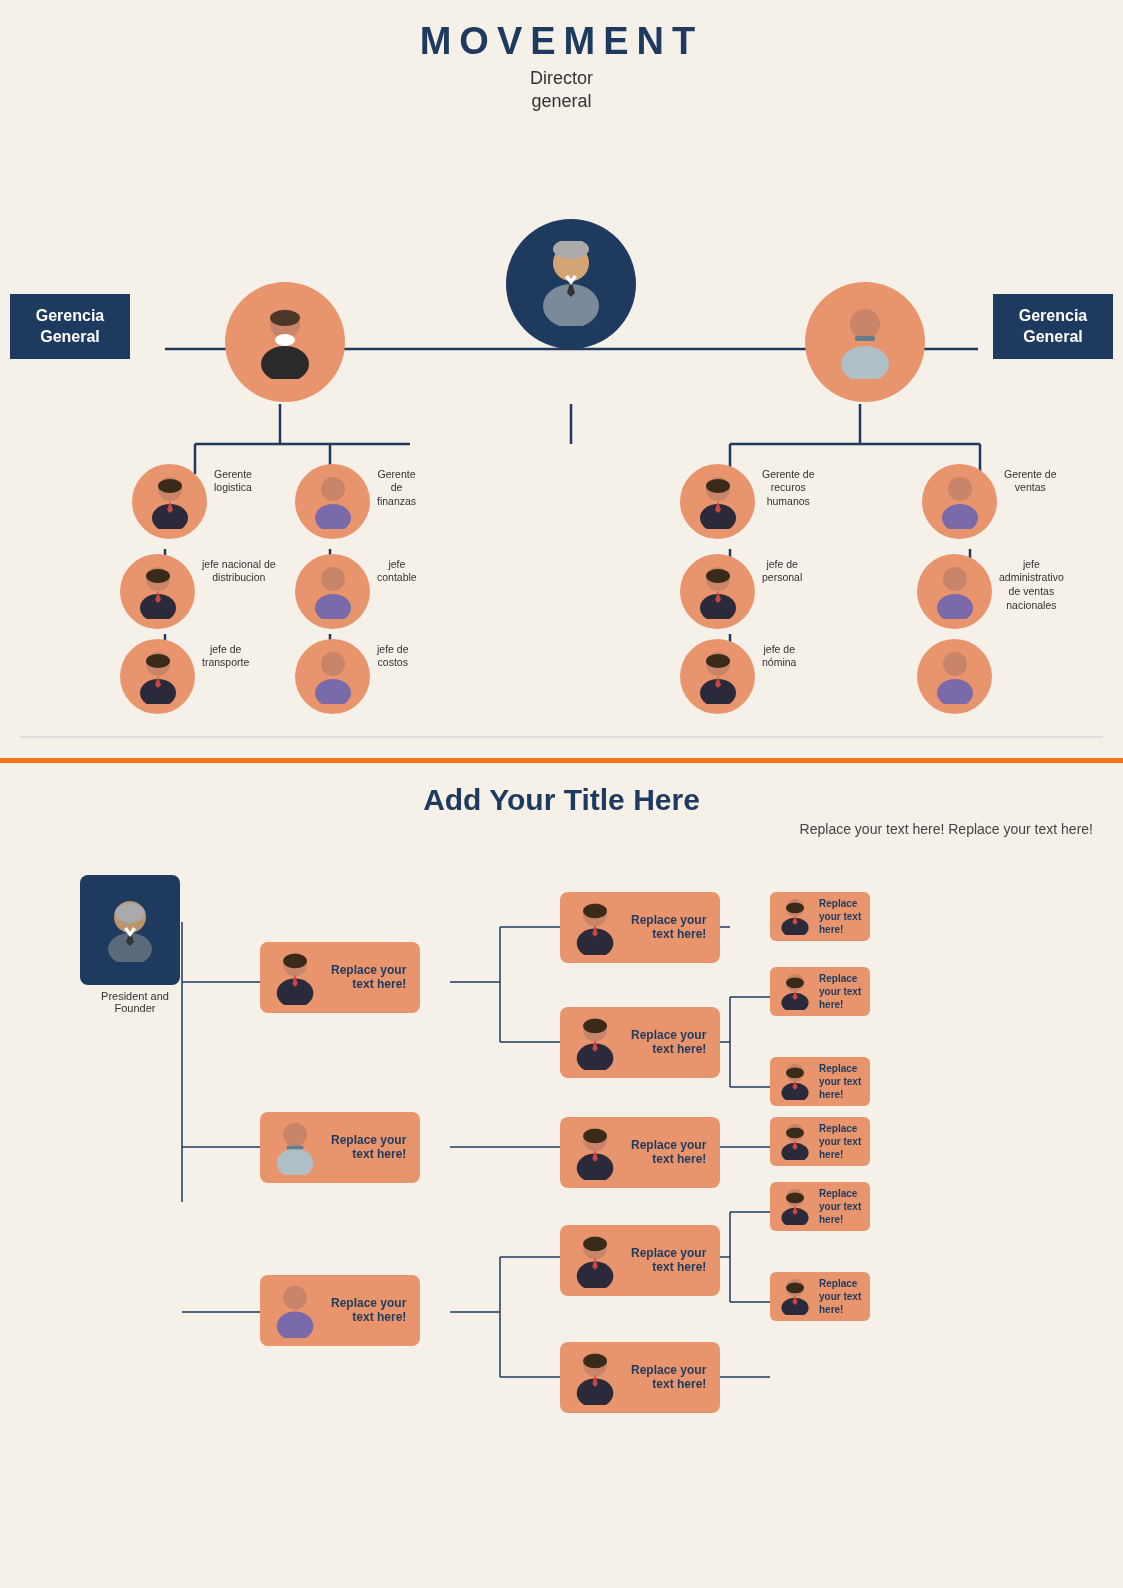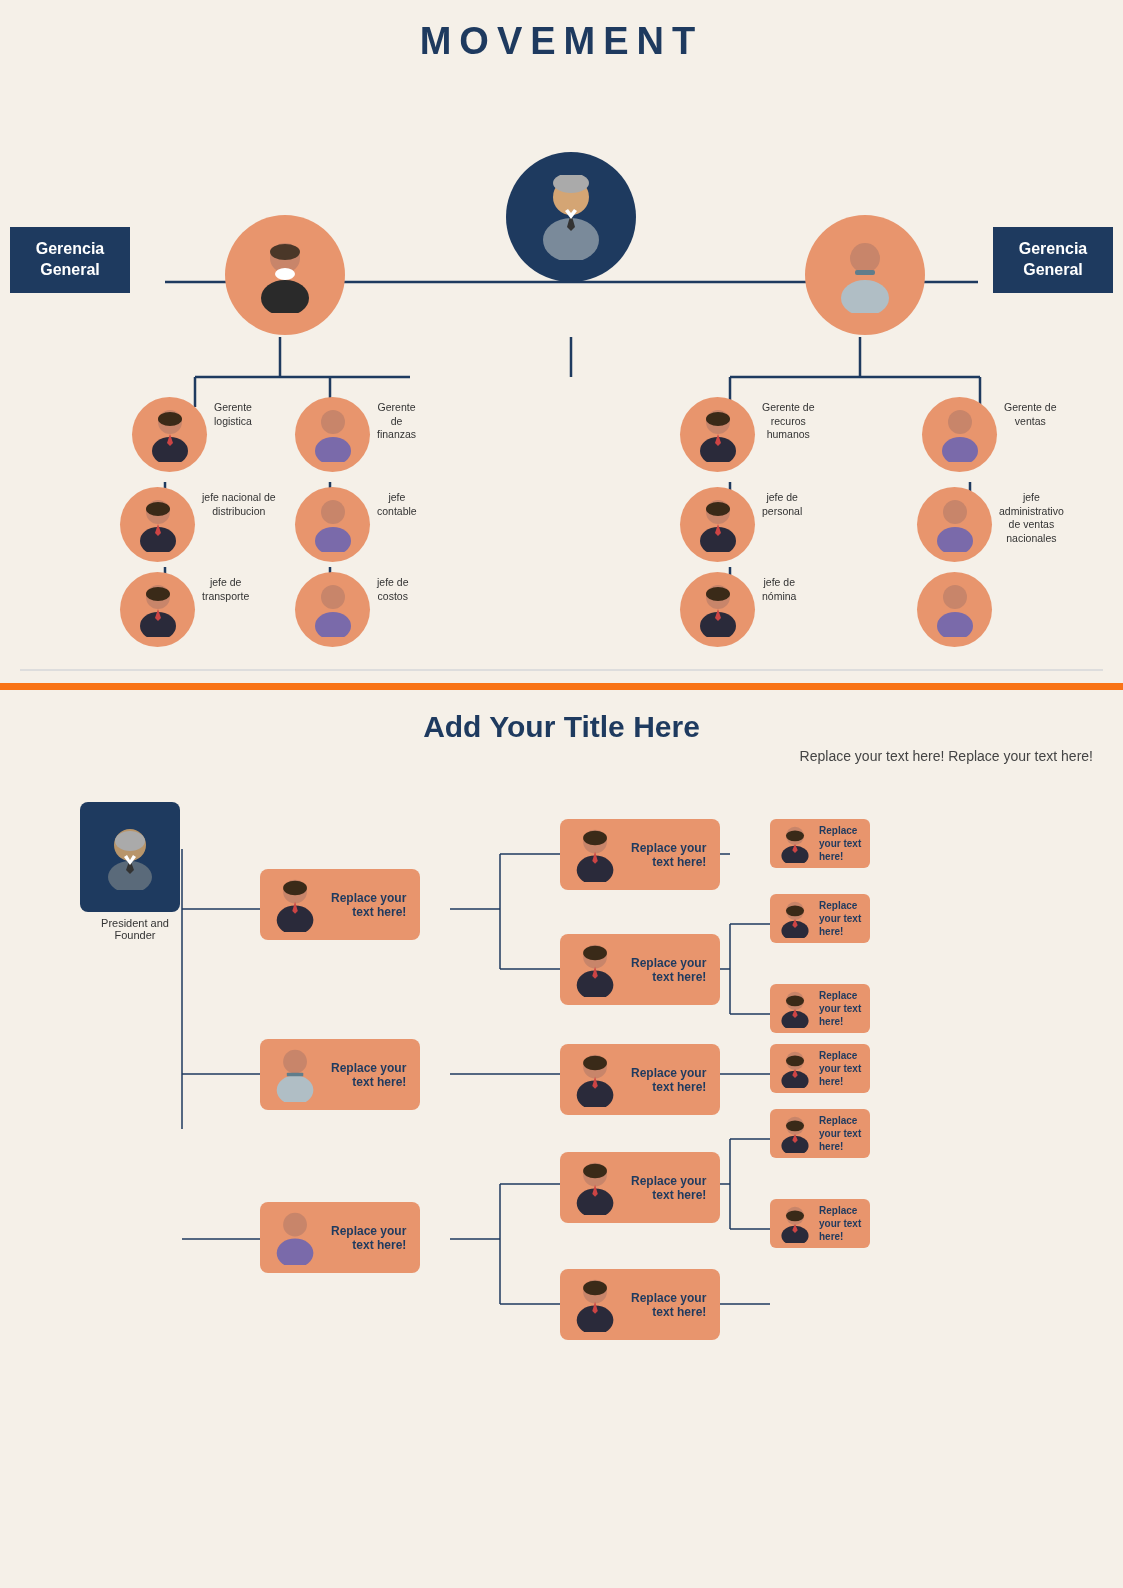--- a/index.html
+++ b/index.html
@@ -30,22 +30,22 @@
       text-align: center;
       font-size: 18px;
       color: #333;
       line-height: 1.3;
       margin-bottom: 20px;
     }
 
     
     .bottom-section {
       padding: 20px 30px 30px;
-      border-top: 7px solid #f97316;
-      margin-top: 12px;
+      border-top: 5px solid #f97316;
+      margin-top: 20px;
     }
 
     .bottom-title {
       text-align: center;
       font-size: 30px;
       font-weight: 900;
       color: #1e3a5f;
       margin-bottom: 4px;
     }
 
@@ -207,20 +207,24 @@
       width: 100%;
       height: 100%;
       pointer-events: none;
     }
   </style>
 </head>
 <body>
 
 <div class="top-section">
   <div class="main-title">MOVEMENT</div>
+  <div class="subtitle">
+    <span>Director</span><br>
+    <span>general</span>
+  </div>
 
   <div class="top-org-container">
 
     <svg class="svg-lines">
 
       <line x1="155" y1="215" x2="968" y2="215" stroke="#1e3a5f" stroke-width="2.5"></line>
 
       <line x1="561" y1="270" x2="561" y2="310" stroke="#1e3a5f" stroke-width="2.5"></line>
 
       <line x1="270" y1="270" x2="270" y2="310" stroke="#1e3a5f" stroke-width="2.5"></line>

